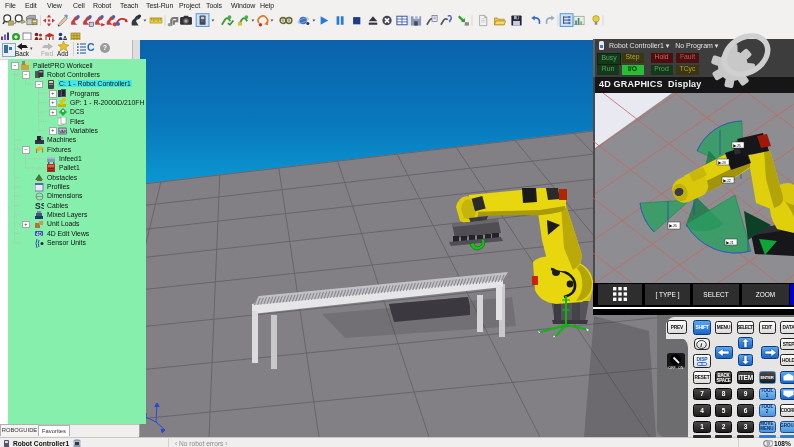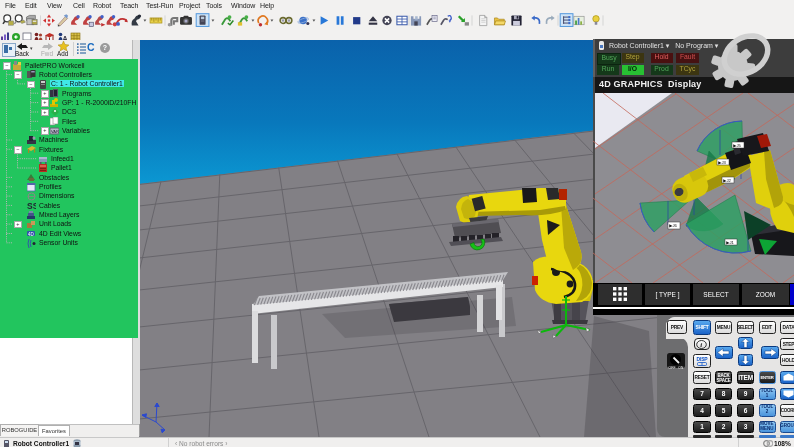--- a/index.html
+++ b/index.html
@@ -5,21 +5,21 @@
   html,body{margin:0;padding:0;}
   body{width:794px;height:447px;overflow:hidden;position:relative;
        font-family:"Liberation Sans",sans-serif;background:#f0efee;}
   .abs{position:absolute;}
   #menubar{left:0;top:0;width:794px;height:12px;background:#f2f1f0;font-size:7px;color:#1a1a1a;letter-spacing:-0.1px;}
   #menubar span{position:absolute;top:2px;}
   #tb1{left:0;top:12px;width:794px;height:17px;background:#f2f1f0;}
   #tb2{left:0;top:29px;width:794px;height:11px;background:#f2f1f0;}
   #leftpanel{left:0;top:40px;width:139px;height:396px;background:#ffffff;border-right:1px solid #a0a0a0;}
   #lphead{left:0;top:40px;width:132px;height:19px;background:#f0efee;border-bottom:1px solid #d8d8d8;}
-  #tree{left:0;top:59px;width:138px;height:279px;background:#22c55e;font-size:6.8px;color:#111;}
+  #tree{left:8px;top:59px;width:138px;height:365px;background:#86efac;font-size:6.8px;color:#111;}
   #tabs{left:0;top:424px;width:139px;height:13px;background:#f0efee;font-size:6.3px;color:#222;}
   #statusbar{left:0;top:437px;width:794px;height:10px;background:#f0efee;border-top:1px solid #c8c8c8;font-size:6.6px;}
   #viewport{left:139px;top:40px;width:655px;height:397px;}
   #pendant{left:593px;top:39px;width:201px;height:276px;background:#3d3d3d;}
   #keypad{left:657px;top:315px;width:137px;height:122px;}
   .btnw,.btnb,.btnk{box-sizing:border-box;display:flex;align-items:center;justify-content:center;
     font-size:4.8px;font-weight:bold;border-radius:2.5px;text-align:center;overflow:hidden;letter-spacing:-0.2px;}
   .btnw{background:linear-gradient(#ffffff,#dcdcdc);border:1px solid #222;color:#111;}
   .btnb{background:linear-gradient(#58a8ee,#1a63c8);border:1px solid #0a3a80;color:#fff;}
   .btnk{background:linear-gradient(#4a4a4a,#1c1c1c);border:1px solid #000;color:#fff;font-size:6.5px;}

